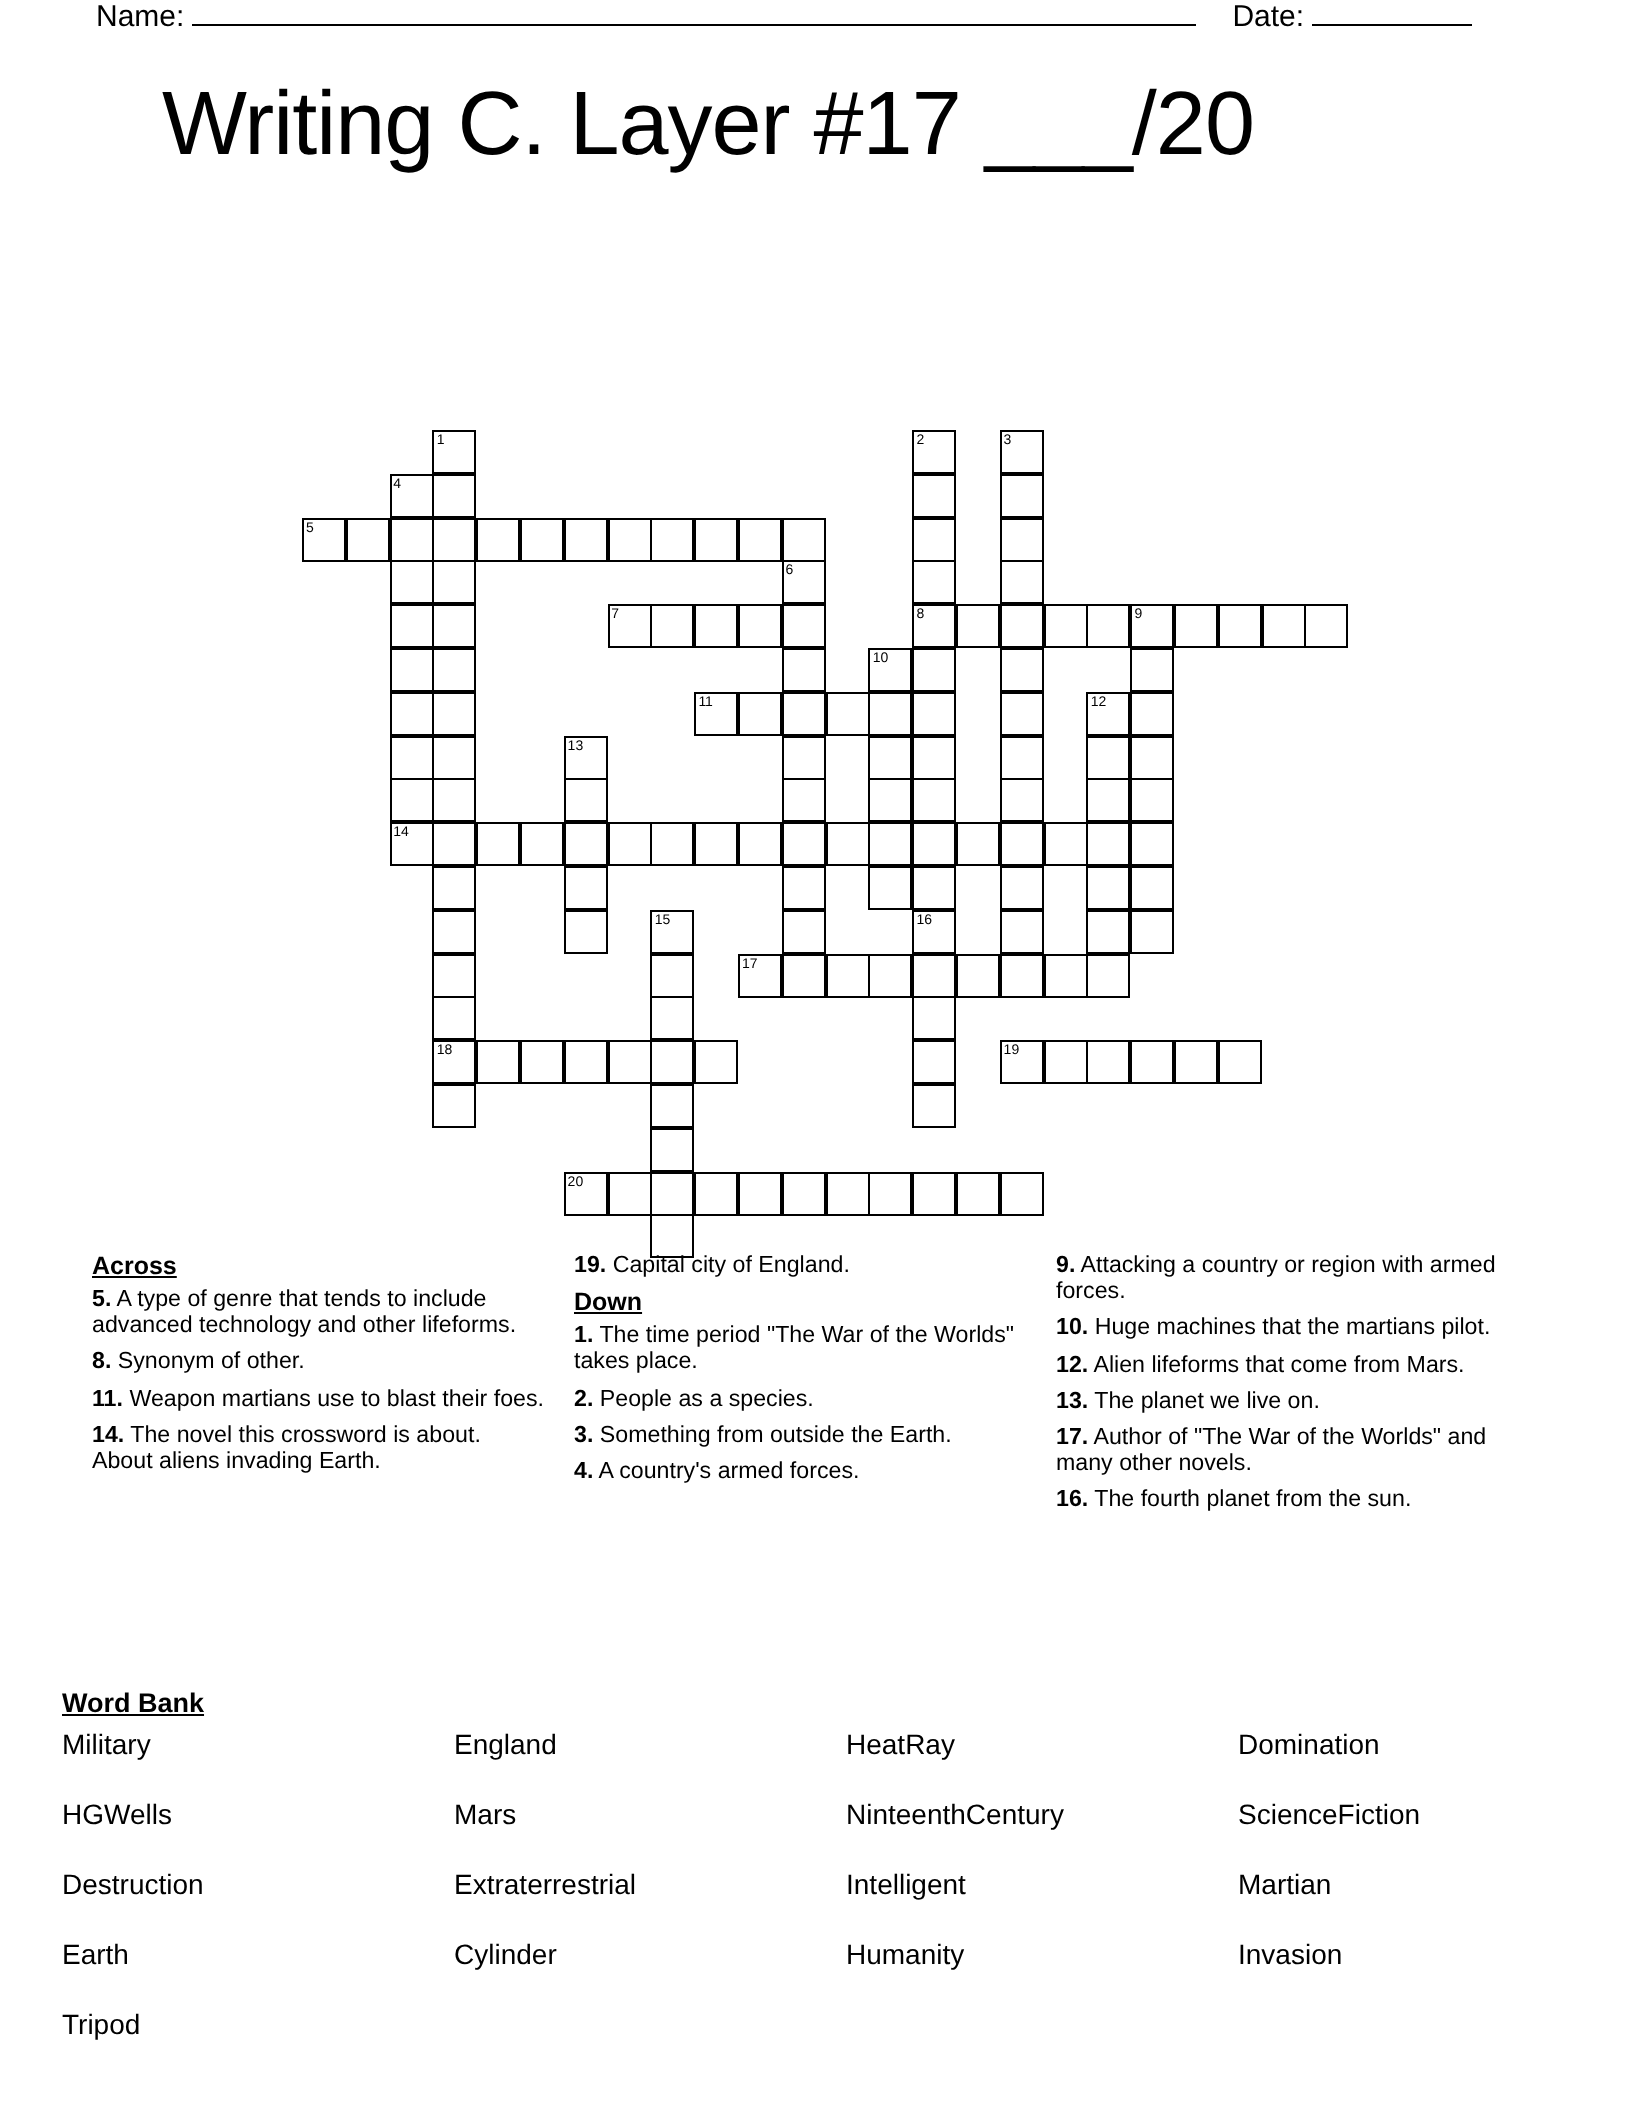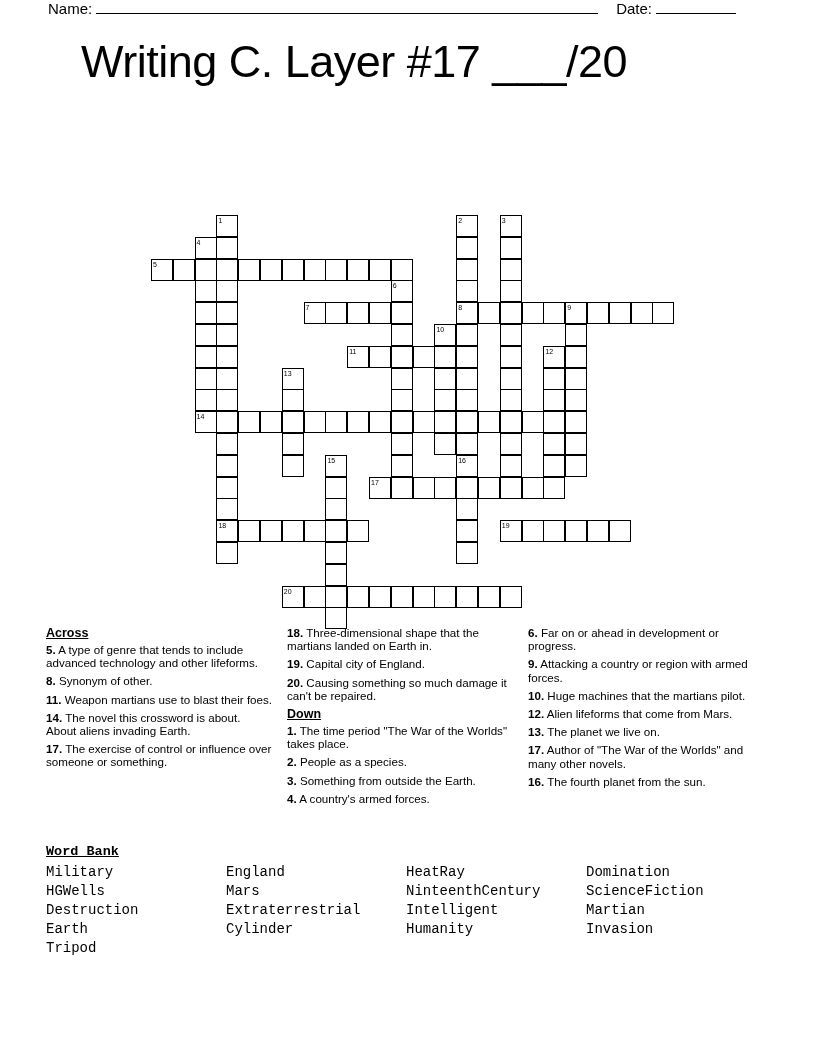--- a/index.html
+++ b/index.html
@@ -106,36 +106,37 @@
   .clue {
     font-size: 11.6px;
     line-height: 13.2px;
     margin: 0 0 5px 0;
   }
   .clue b { font-weight: bold; }
 
   
   .wordbank {
     position: absolute;
-    left: 46px;
+    left: 31px;
     top: 843px;
     width: 724px;
-    font-family: Liberation Mono, monospace;
+    font-family: Liberation Sans, sans-serif;
   }
   .wb-heading {
     font-size: 13.5px;
     font-weight: bold;
     text-decoration: underline;
     margin-bottom: 3px;
     line-height: 17px;
   }
   .wb-grid {
     display: grid;
     grid-template-columns: 180px 180px 180px 184px;
     row-gap: 0px;
+    gap: 16px;
   }
   .wb-word {
     font-size: 14px;
     line-height: 19px;
     white-space: nowrap;
   }
 </style>
 </head>
 <body>
 
@@ -329,36 +330,32 @@
     <div class="cw-num" style="left: 283.8px; top: 482.6px;">20</div>
   </div>
 
 <div class="clues-wrap">
   <div class="clue-col">
     <div class="clue-heading">Across</div>
     <div class="clue"><b>5.</b> <span>A type of genre that tends to include advanced technology and other lifeforms.</span></div>
     <div class="clue"><b>8.</b> <span>Synonym of other.</span></div>
     <div class="clue"><b>11.</b> <span>Weapon martians use to blast their foes.</span></div>
     <div class="clue"><b>14.</b> <span>The novel this crossword is about. About aliens invading Earth.</span></div>
-    <div class="clue"><b>17.</b> <span>The exercise of control or influence over someone or something.</span></div>
   </div>
 
   <div class="clue-col">
-    <div class="clue"><b>18.</b> <span>Three-dimensional shape that the martians landed on Earth in.</span></div>
     <div class="clue"><b>19.</b> <span>Capital city of England.</span></div>
-    <div class="clue"><b>20.</b> <span>Causing something so much damage it can't be repaired.</span></div>
     <div class="clue-heading inline-down">Down</div>
     <div class="clue"><b>1.</b> <span>The time period "The War of the Worlds" takes place.</span></div>
     <div class="clue"><b>2.</b> <span>People as a species.</span></div>
     <div class="clue"><b>3.</b> <span>Something from outside the Earth.</span></div>
     <div class="clue"><b>4.</b> <span>A country's armed forces.</span></div>
   </div>
 
   <div class="clue-col">
-    <div class="clue"><b>6.</b> <span>Far on or ahead in development or progress.</span></div>
     <div class="clue"><b>9.</b> <span>Attacking a country or region with armed forces.</span></div>
     <div class="clue"><b>10.</b> <span>Huge machines that the martians pilot.</span></div>
     <div class="clue"><b>12.</b> <span>Alien lifeforms that come from Mars.</span></div>
     <div class="clue"><b>13.</b> <span>The planet we live on.</span></div>
     <div class="clue"><b>17.</b> <span>Author of "The War of the Worlds" and many other novels.</span></div>
     <div class="clue"><b>16.</b> <span>The fourth planet from the sun.</span></div>
   </div>
 </div>
 
 <div class="wordbank">

